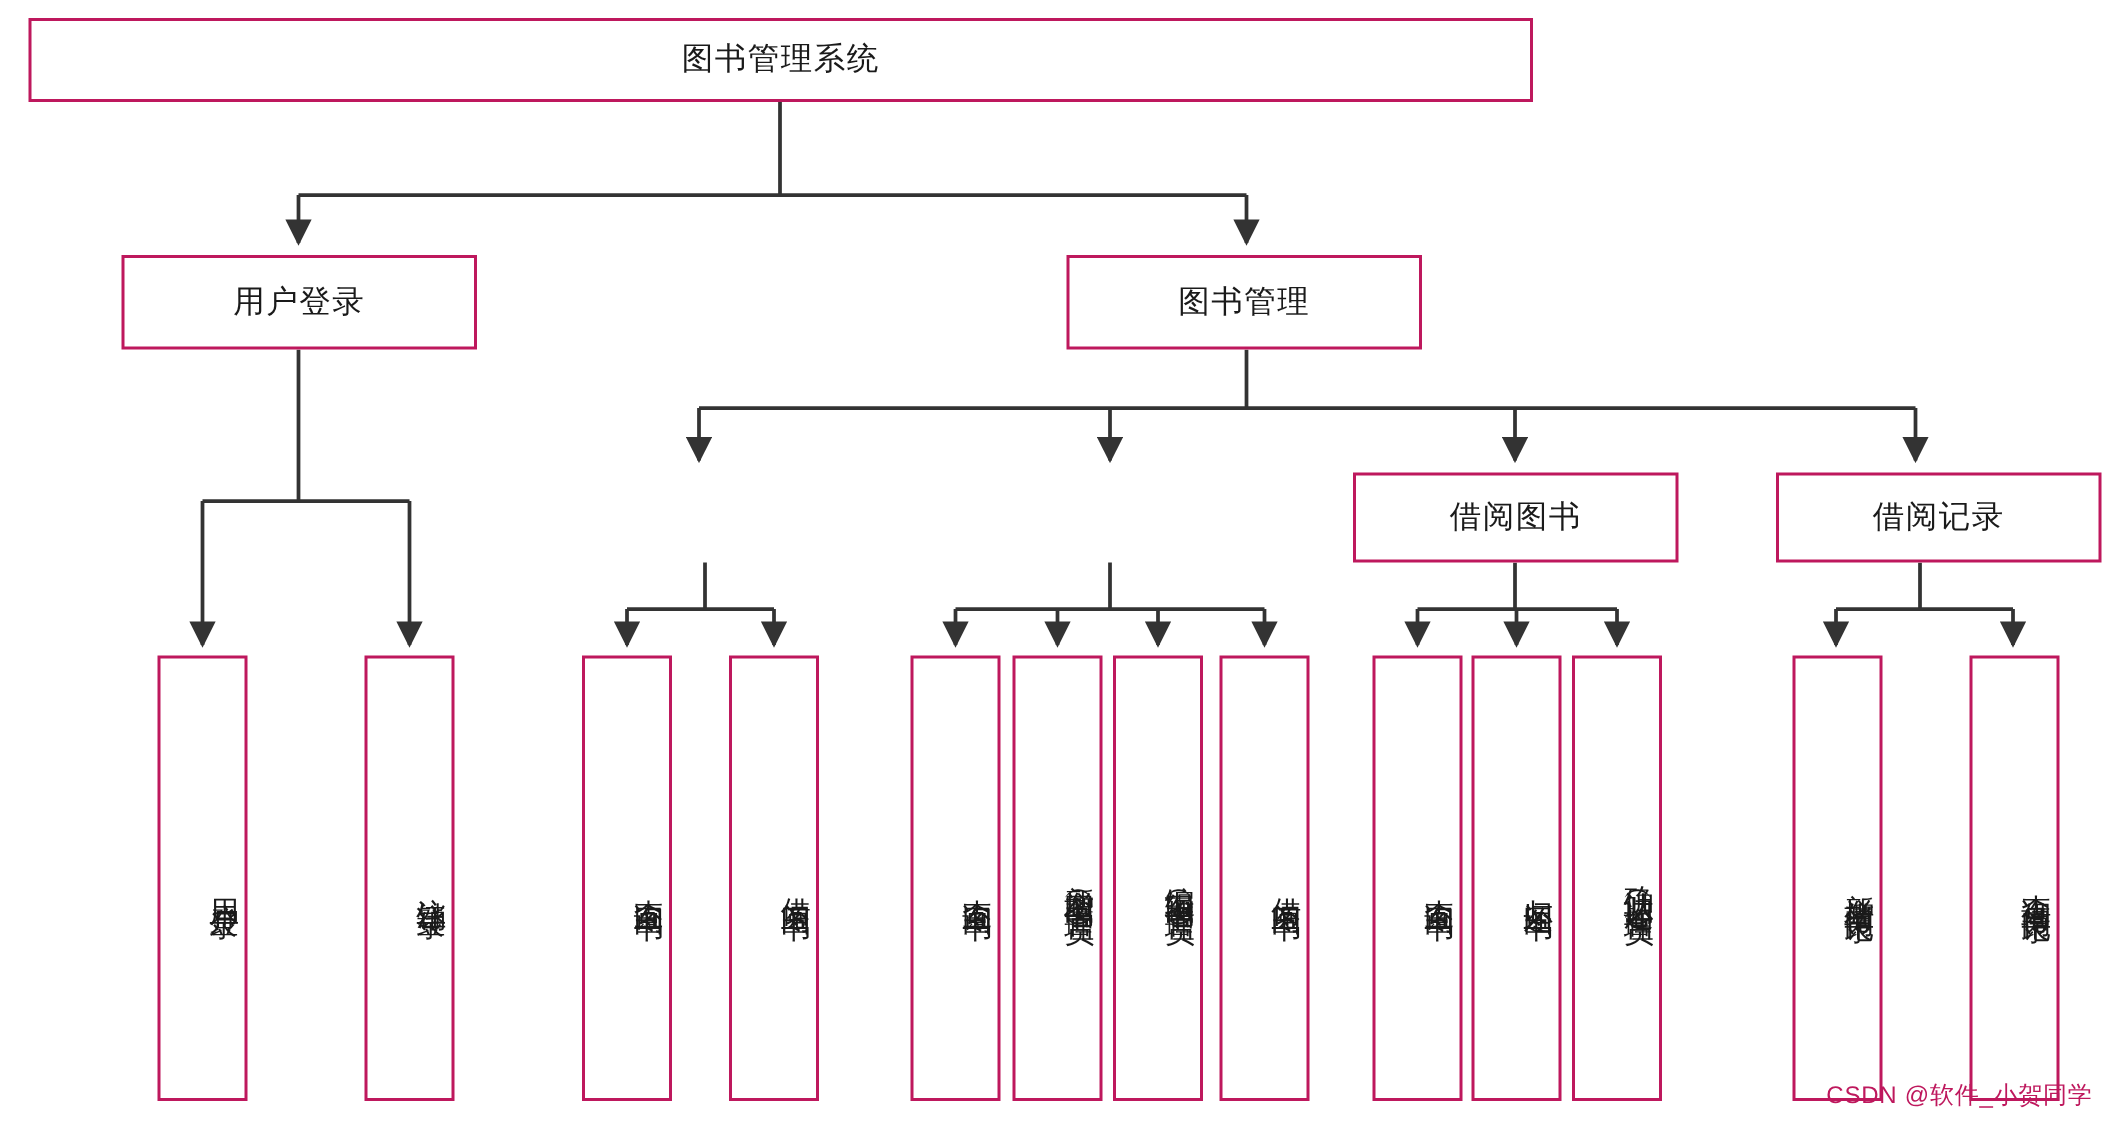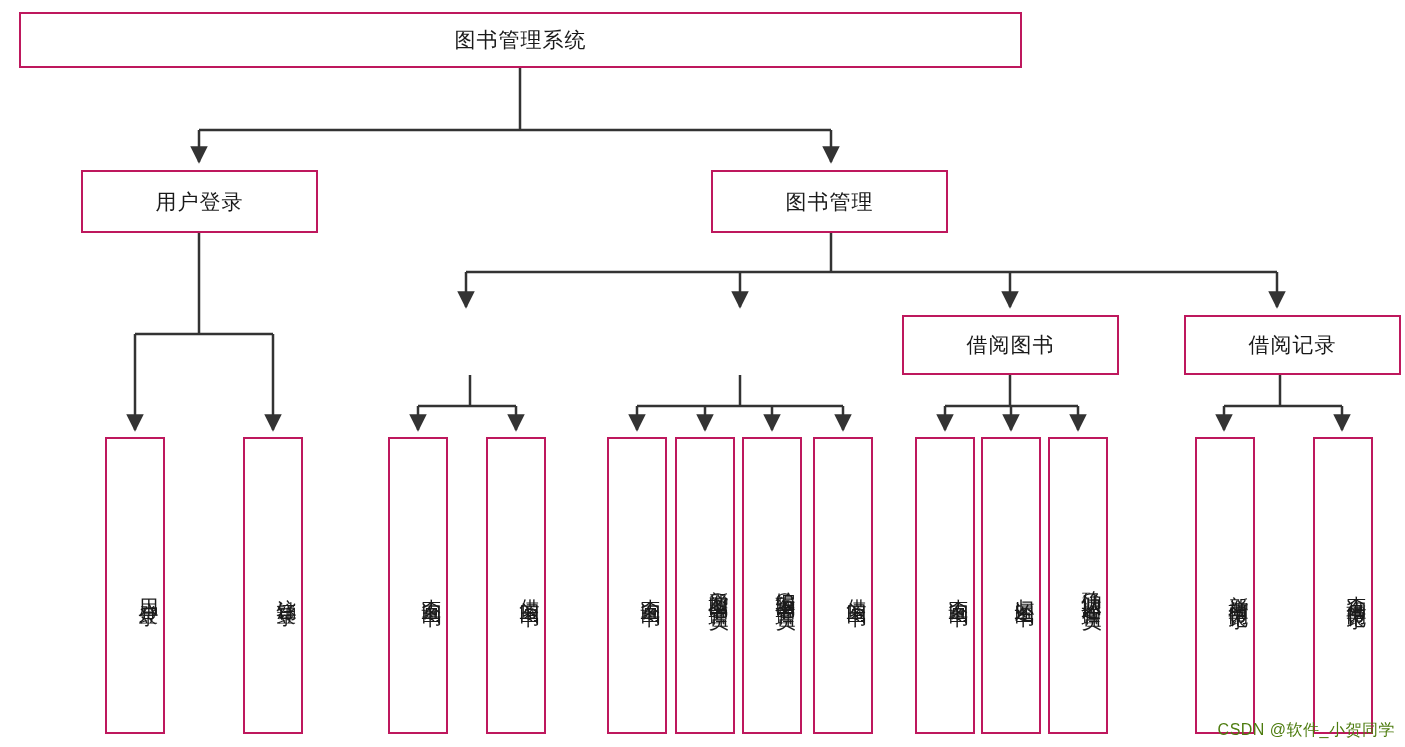--- a/index.html
+++ b/index.html
@@ -50,21 +50,21 @@
   }
   .node-box .label {
     display: block;
     white-space: nowrap;
   }
   #watermark {
     position: absolute;
     right: 10px;
     bottom: 6px;
     font-size: 16px;
-    color: #4d7c0f;
+    color: #be185d;
     letter-spacing: 0.5px;
     user-select: none;
     pointer-events: none;
     white-space: nowrap;
   }
 </style>
 </head>
 <body>
 
 <div id="canvas">

